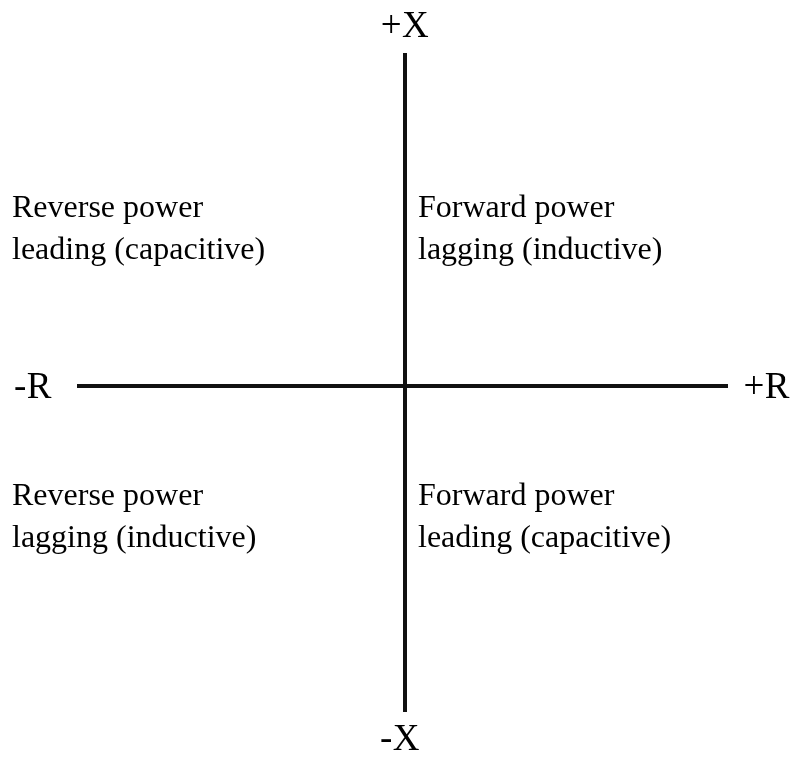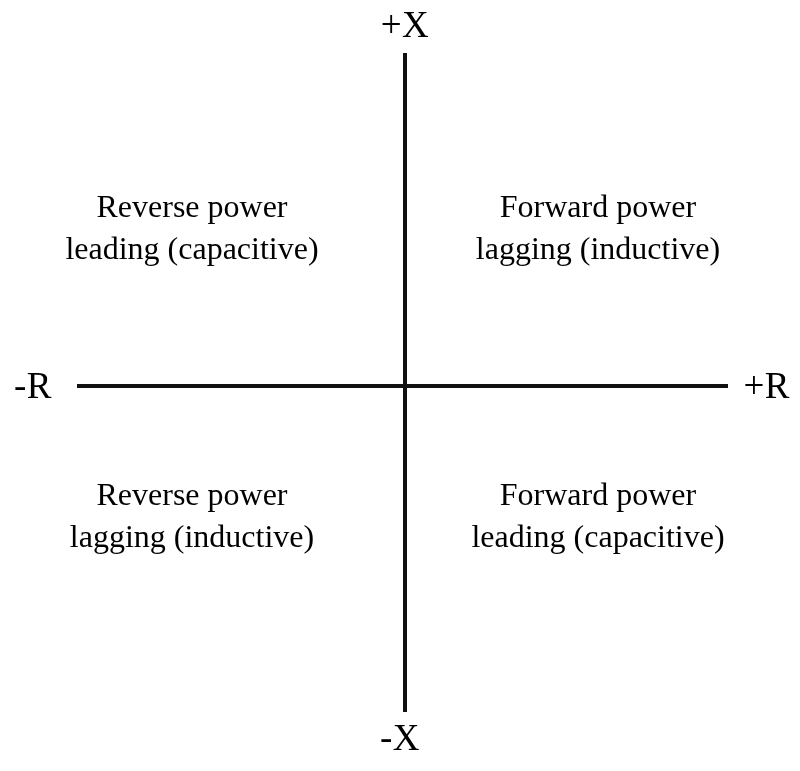--- a/index.html
+++ b/index.html
@@ -68,21 +68,21 @@
   #label-plus-r {
     right: 10px;
     top: 367px;
   }
 
   
   .quadrant {
     position: absolute;
     font-size: 32px;
     line-height: 42px;
-    text-align: center;
+    text-align: left;
     white-space: nowrap;
   }
   .quadrant .line {
     display: block;
   }
 
   #quadrant-top-left {
     left: 12px;
     top: 185px;
     width: 360px;

